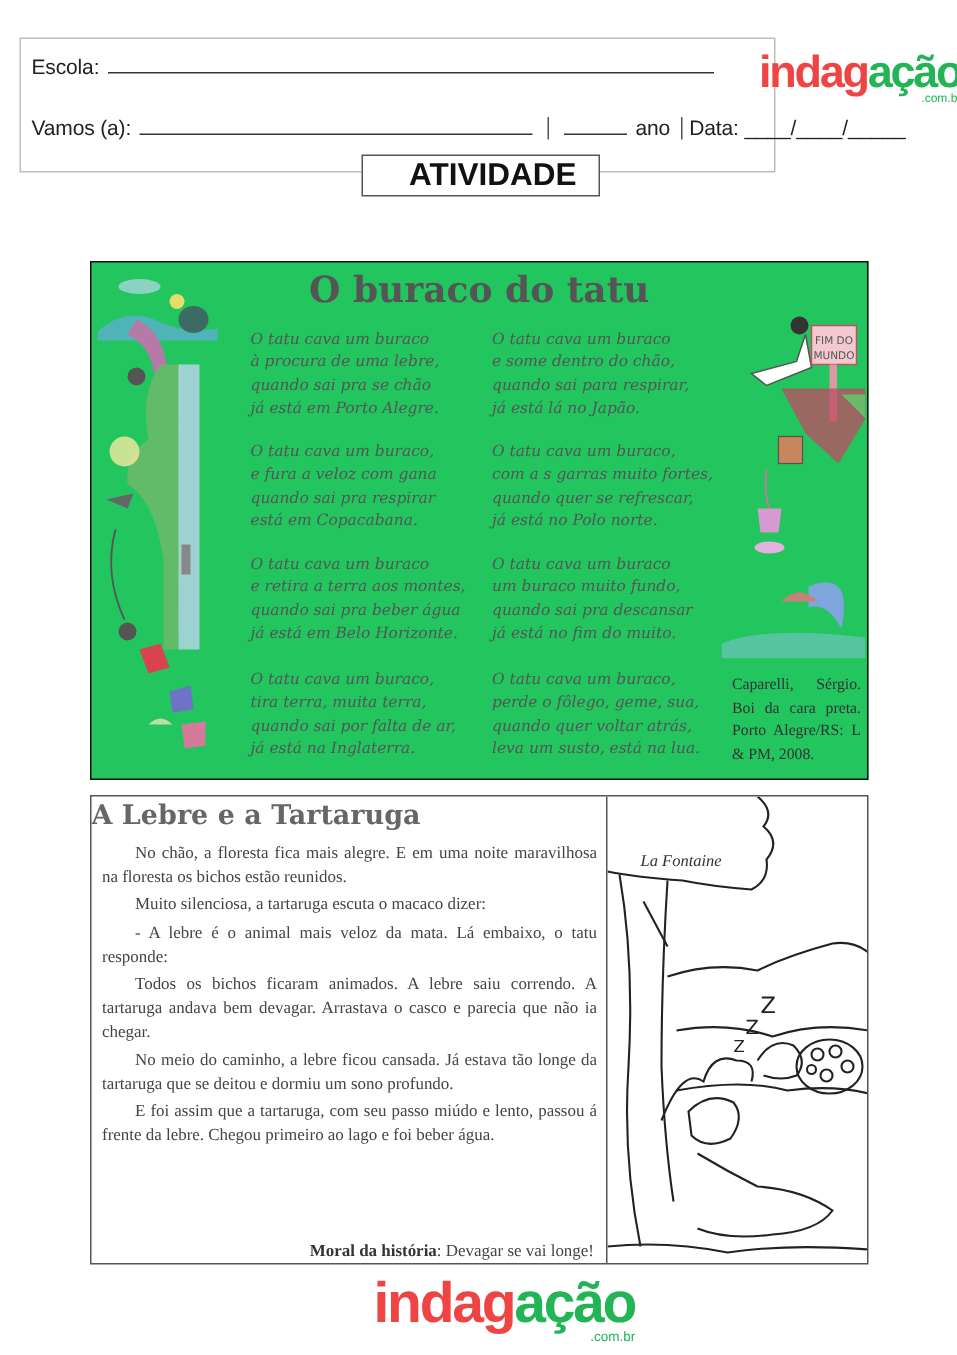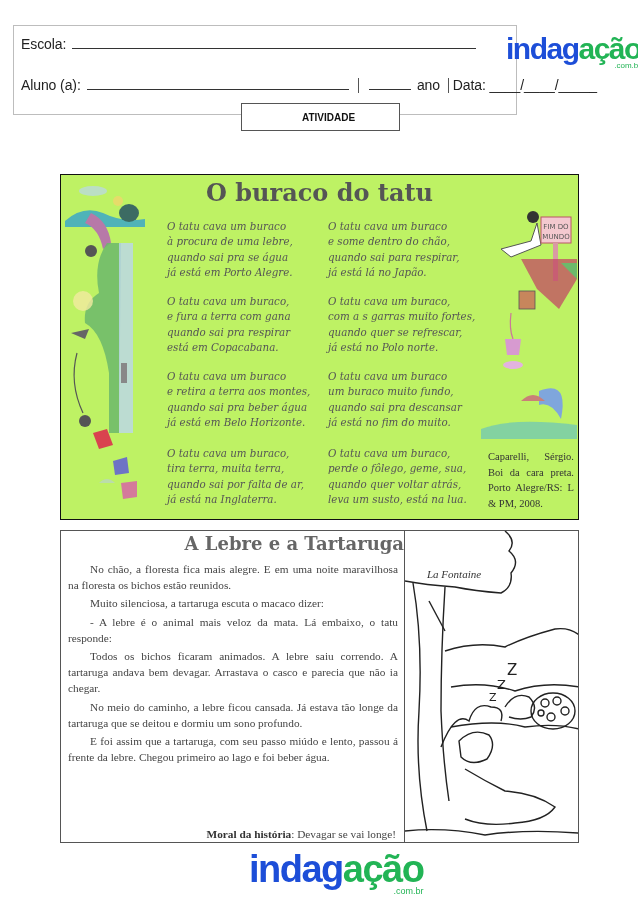--- a/index.html
+++ b/index.html
@@ -4,59 +4,59 @@
 <style>
   html, body { margin:0; padding:0; background:#ffffff; }
   body { width:638px; height:903px; position:relative; overflow:hidden; font-family:"Liberation Sans", sans-serif; color:#222; }
 
   
   .header-box { position:absolute; left:13px; top:25px; width:504px; height:90px; border:1px solid #bdbdbd; box-sizing:border-box; background:#fff; }
   .form-line { position:absolute; left:7px; font-size:14px; color:#222; white-space:nowrap; font-family:"Liberation Sans", sans-serif; letter-spacing:-0.1px; }
   .form-line .blank { display:inline-block; border-bottom:1px solid #333; height:12px; vertical-align:baseline; margin:0 2px; }
   .form-line .sep { display:inline-block; width:1px; height:15px; background:#555; vertical-align:-3px; margin:0 4px; }
   .logo { position:absolute; font-family:"Liberation Sans", sans-serif; font-weight:bold; letter-spacing:-1.5px; line-height:1; }
-  .logo .dark { color:#1d4ed8; }
+  .logo .dark { color:#ef4444; }
   .logo .green { color:#22b455; }
   .logo .dom { position:absolute; right:0; font-size:8px; color:#22b455; font-weight:normal; letter-spacing:0; }
 
-  .activity-box { position:absolute; left:241px; top:103px; width:159px; height:28px; border:1px solid #555; background:#fff; box-sizing:border-box; display:flex; align-items:center; justify-content:center; font-weight:bold; font-size:10px; color:#111;padding-left:16px; }
+  .activity-box { position:absolute; left:241px; top:103px; width:159px; height:28px; border:1px solid #555; background:#fff; box-sizing:border-box; display:flex; align-items:center; justify-content:center; font-weight:bold; font-size:21px; color:#111;padding-left:16px; }
 
   
-  .poem-box { position:absolute; left:60px; top:174px; width:519px; height:346px; border:1.5px solid #111; box-sizing:border-box; background:#bef264; overflow:hidden; }
+  .poem-box { position:absolute; left:60px; top:174px; width:519px; height:346px; border:1.5px solid #111; box-sizing:border-box; background:#22c55e; overflow:hidden; }
   .poem-title { position:absolute; left:0; right:0; top:3px; text-align:center; font-family:"DejaVu Serif", serif; font-weight:bold; font-size:24px; color:#555; }
   .stanza { position:absolute; font-family:"DejaVu Serif", serif; font-style:italic; font-size:10.3px; line-height:15.4px; color:#555; white-space:nowrap; }
   .stanza div { display:block; }
   .citation { position:absolute; left:427px; top:274px; width:86px; font-family:"Liberation Serif", serif; font-size:10.5px; line-height:15.5px; color:#333; text-align:justify; }
 
   .illus-left { position:absolute; left:2px; top:8px; width:90px; height:330px; }
   .illus-right { position:absolute; left:420px; top:4px; width:96px; height:260px; }
 
   
   .lebre-box { position:absolute; left:60px; top:530px; width:519px; height:313px; border:1px solid #555; box-sizing:border-box; background:#fff; overflow:hidden; }
   .lebre-divider { position:absolute; left:343px; top:0; bottom:0; width:1px; background:#555; }
-  .lebre-title { position:absolute; left:0; width:343px; top:2px; text-align:right; font-family:"DejaVu Serif", serif; font-weight:bold; font-size:18px; color:#666; }
+  .lebre-title { position:absolute; left:0; width:343px; top:2px; text-align:left; font-family:"DejaVu Serif", serif; font-weight:bold; font-size:18px; color:#666; }
   .lebre-text { position:absolute; left:7px; top:30px; width:330px; font-family:"Liberation Serif", serif; font-size:11.3px; line-height:16.1px; color:#444; text-align:justify; }
   .lebre-text p { margin:0 0 2.2px 0; text-indent:22px; }
   .moral { position:absolute; right:182px; top:297px; font-family:"Liberation Serif", serif; font-size:11.3px; color:#444; white-space:nowrap; }
   .moral b { color:#333; }
   .author { position:absolute; left:366px; top:37px; font-family:"Liberation Serif", serif; font-style:italic; font-size:11px; color:#333; }
   .drawing { position:absolute; left:344px; top:0; width:174px; height:312px; }
 
   .footer-logo { position:absolute; left:249px; top:850px; }
 </style>
 </head>
 <body>
 
 <div class="header-box">
   <div class="form-line" style="top:10px;">
     <span>Escola:</span>
     <span class="blank" style="width:404px;"></span>
   </div>
   <div class="form-line" style="top:51px;">
-    <span>Aluno (a):</span>
+    <span>Vamos (a):</span>
     <span class="blank" style="width:262px;"></span>
     <span class="sep"></span>
     <span class="blank" style="width:42px;"></span>
     <span>ano</span>
     <span class="sep"></span><span>Data:</span>
     <span>____/____/_____</span>
   </div>
   <div class="logo" style="left:492px; top:8px; font-size:30px;">
     <span class="dark">indag</span><span class="green">ação</span>
     <span class="dom" style="bottom:-6px;">.com.br</span>
@@ -102,26 +102,26 @@
     <path d="M24 160 L40 160 L38 176 L26 176 Z" fill="#d79ad0"></path>
     <ellipse cx="32" cy="186" rx="10" ry="4" fill="#e3b3e0"></ellipse>
     <path d="M58 212 Q88 200 80 240 Q70 222 58 226 Z" fill="#7fa6dc"></path>
     <path d="M40 222 Q52 210 64 222 Z" fill="#c98078"></path>
     <path d="M0 250 Q30 238 96 246 L96 260 L0 260 Z" fill="#69c4ba" opacity="0.7"></path>
   </svg>
 
   <div class="stanza" style="left:106px; top:44px;">
     <div>O tatu cava um buraco</div>
     <div>à procura de uma lebre,</div>
-    <div>quando sai pra se água</div>
+    <div>quando sai pra se chão</div>
     <div>já está em Porto Alegre.</div>
   </div>
   <div class="stanza" style="left:106px; top:119px;">
     <div>O tatu cava um buraco,</div>
-    <div>e fura a terra com gana</div>
+    <div>e fura a veloz com gana</div>
     <div>quando sai pra respirar</div>
     <div>está em Copacabana.</div>
   </div>
   <div class="stanza" style="left:106px; top:194px;">
     <div>O tatu cava um buraco</div>
     <div>e retira a terra aos montes,</div>
     <div>quando sai pra beber água</div>
     <div>já está em Belo Horizonte.</div>
   </div>
   <div class="stanza" style="left:106px; top:271px;">

